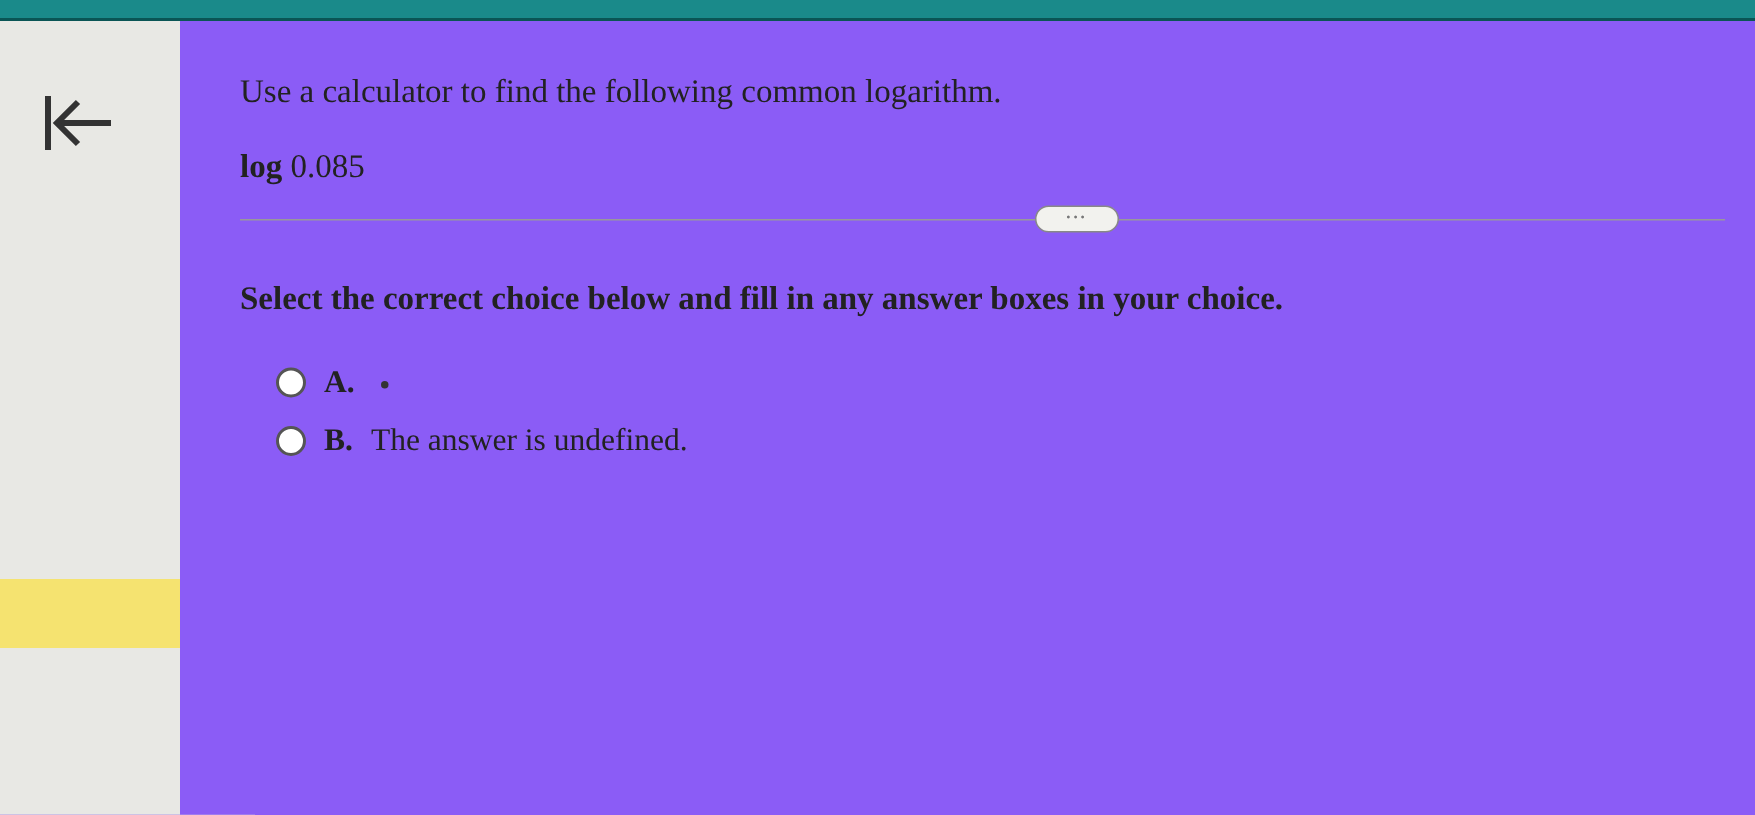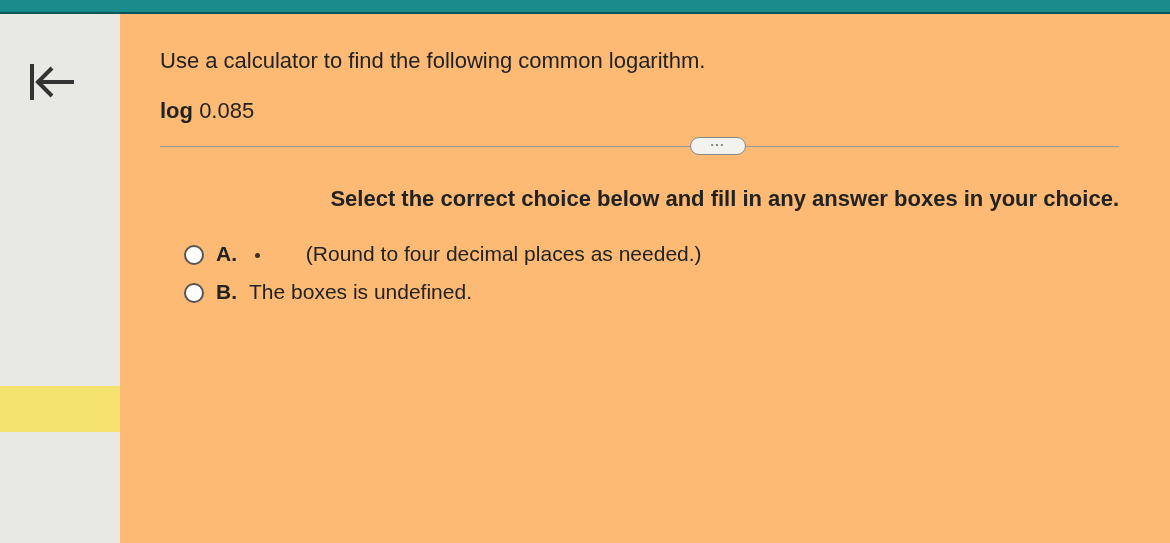--- a/index.html
+++ b/index.html
@@ -40,23 +40,24 @@
     left: 0;
     top: 372px;
     width: 120px;
     height: 46px;
     background: #f5e370;
   }
   .content {
     position: absolute;
     left: 120px; top: 14px;
     right: 0; bottom: 0;
-    background: #fdba74;
-    padding: 34px 51px 20px 40px;
-    color: #222;
+    background: #8b5cf6;
+    padding: 34px 20px 20px 40px;
+    color: #222;
+    font-family: Liberation Serif, serif;
   }
   .prompt {
     font-size: 22px;
     margin-bottom: 24px;
     color: #222;
   }
   .expr {
     font-size: 22px;
     margin-bottom: 12px;
   }
@@ -87,21 +88,20 @@
     font-size: 8px;
     text-align: center;
     line-height: 14px;
     letter-spacing: 2px;
   }
   .instruction {
     font-size: 22px;
     font-weight: 700;
     margin-bottom: 30px;
     color: #222;
-    text-align: right;
   }
   .choices { padding-left: 24px; }
   .choice-row {
     display: flex;
     align-items: flex-start;
     margin-bottom: 8px;
   }
   .radio {
     width: 20px; height: 20px;
     border: 2px solid #555;
@@ -178,27 +178,26 @@
   <div class="instruction">Select the correct choice below and fill in any answer boxes in your choice.</div>
 
   <div class="choices">
 
     <div class="choice-row">
       <div class="radio"></div>
       <div class="choice-label">A.</div>
       <div class="choice-body">
         <div>
           <span class="dot"></span>
-          <span class="hint">(Round to four decimal places as needed.)</span>
         </div>
       </div>
     </div>
 
     <div class="choice-row choice-b">
       <div class="radio"></div>
       <div class="choice-label">B.</div>
       <div class="choice-body">
-        <span>The boxes is undefined.</span>
+        <span>The answer is undefined.</span>
       </div>
     </div>
 
   </div>
 </div>
 
 </body></html>

